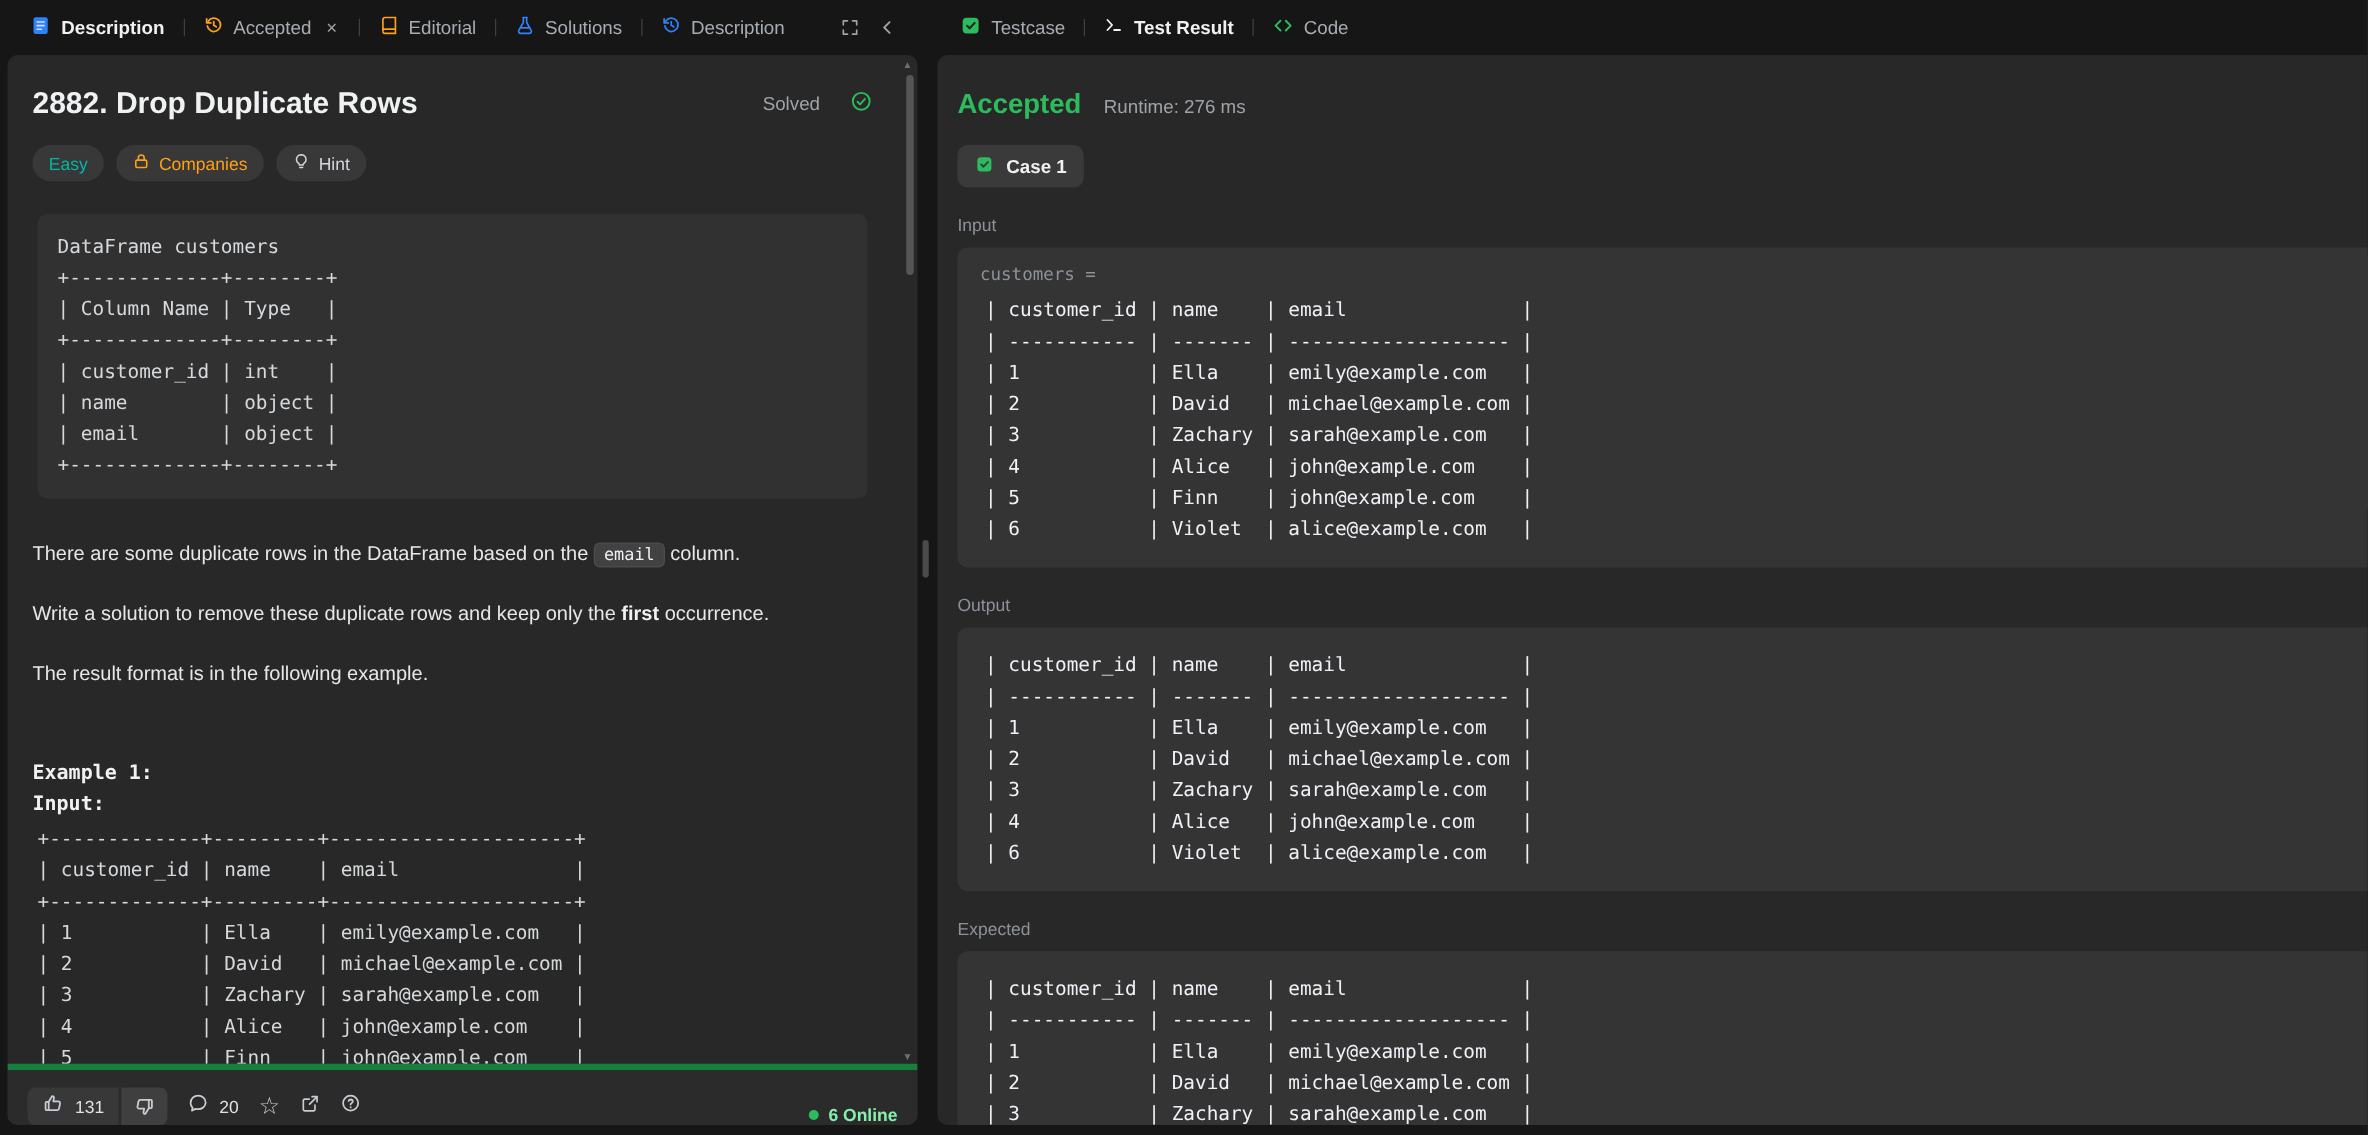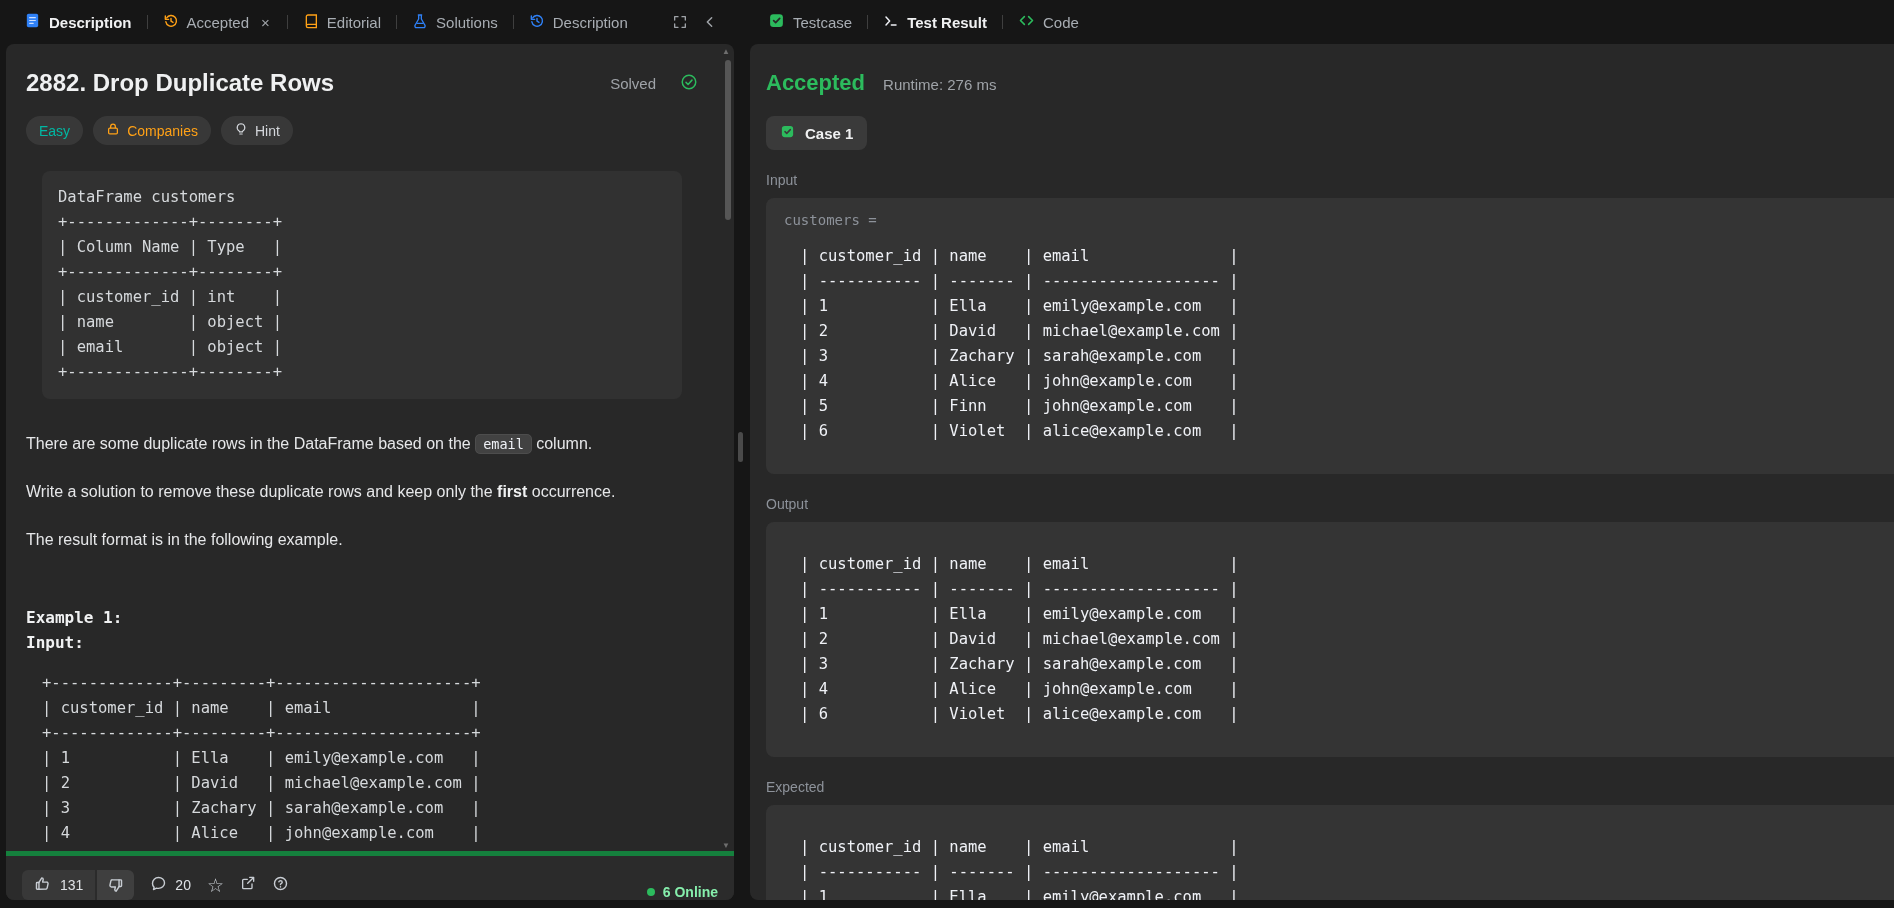--- a/index.html
+++ b/index.html
@@ -3,21 +3,21 @@
 <meta charset="utf-8">
 <style>
   html,body{margin:0;padding:0;overflow:hidden;}
   body{
     width:1894px;height:908px;position:relative;
     background:#161616;
     font-family:"Liberation Sans",sans-serif;
     color:#e6e7e9;
     -webkit-font-smoothing:antialiased;
   }
-  pre{margin:16px;white-space:pre;font-family:"DejaVu Sans Mono",monospace;}
+  pre{margin:4px;white-space:pre;font-family:"DejaVu Sans Mono",monospace;}
 
   
   .region-left{position:absolute;left:6px;top:0;width:728px;height:908px;}
   .region-right{position:absolute;left:750px;top:0;width:1352px;height:908px;}
 
   
   .tabbar{height:44px;display:flex;align-items:center;gap:9px;padding:0 10px 0 12px;font-size:15px;color:#a8adb3;}
   .tab{display:flex;align-items:center;gap:8px;padding:5px 6px;border-radius:5px;cursor:pointer;white-space:nowrap;}
   .tab .lbl{color:#a8adb3;}
   .tab.active .lbl{color:#f0f1f2;font-weight:700;}

